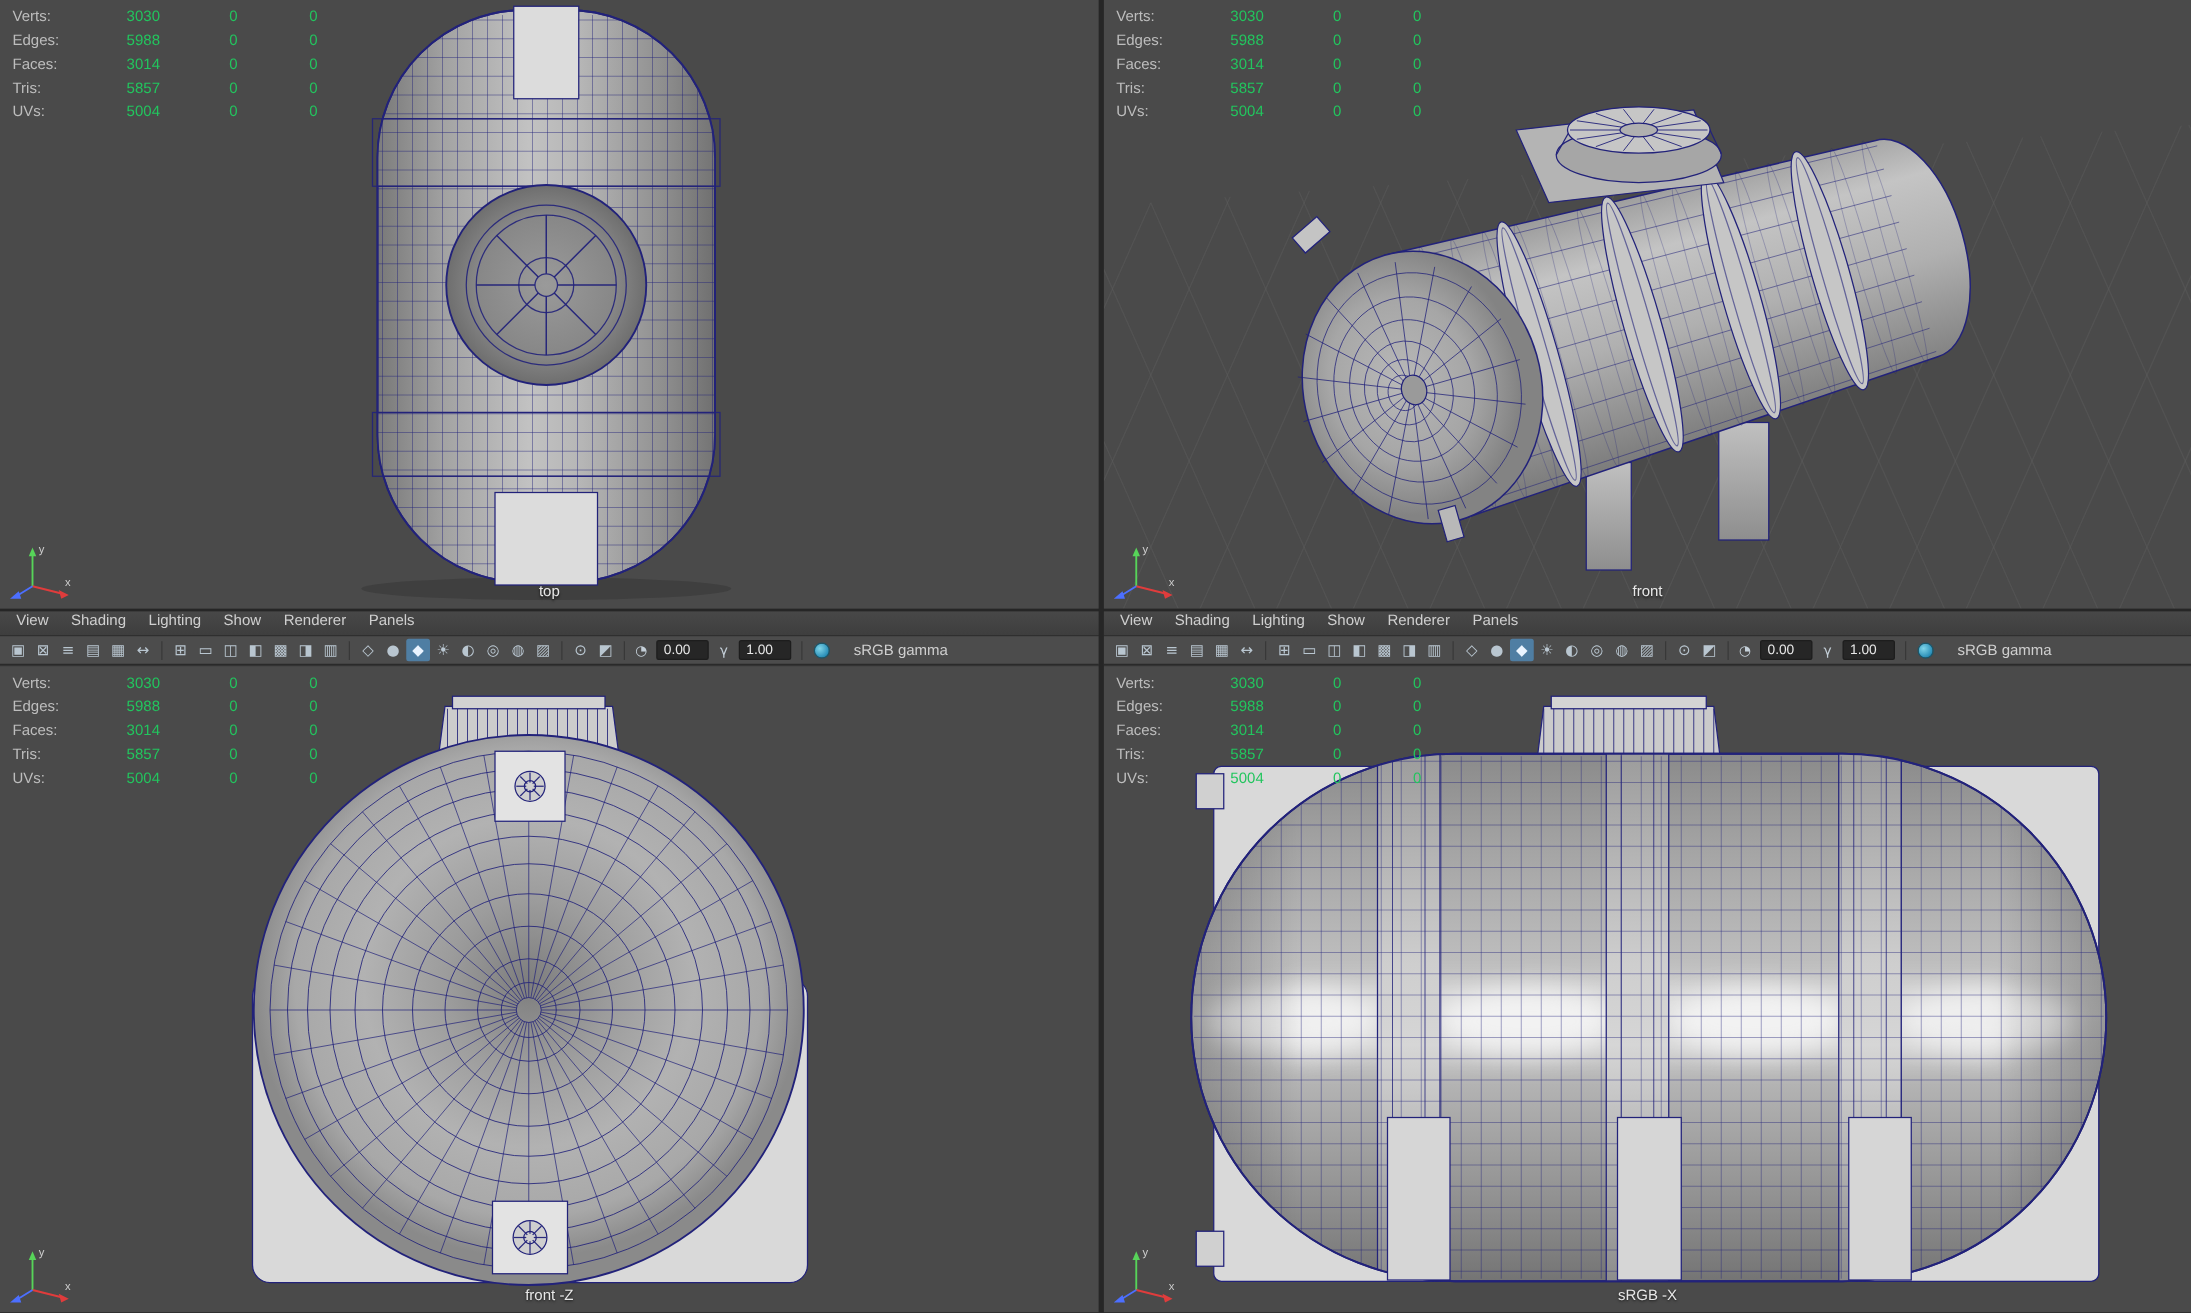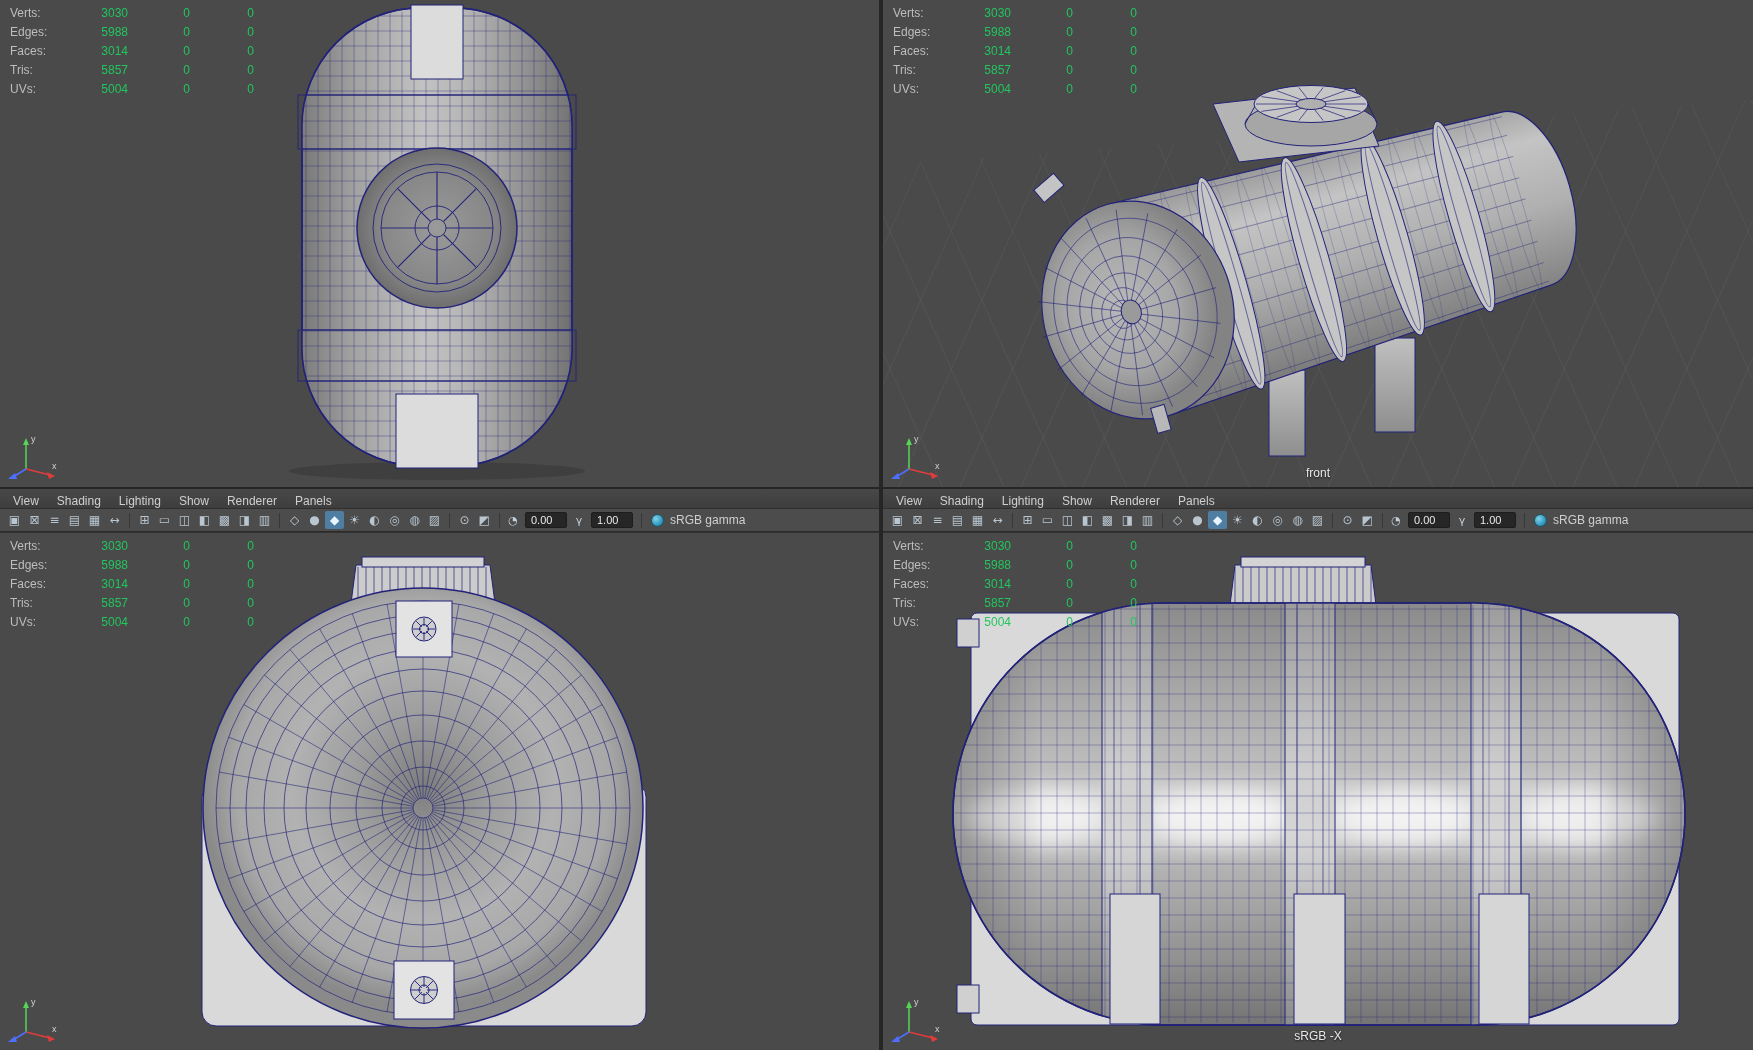--- a/index.html
+++ b/index.html
@@ -17,29 +17,29 @@
 .hl{width:62px;color:#bdbdbd}
 .hv{text-align:right;color:#22c55e}
 .v1{width:56px}.v2{width:62px}.v3{width:64px}
 .vp-label{position:absolute;bottom:7px;left:0;right:0;text-align:center;font-size:12px;color:#e8e8e8;text-shadow:0 1px 2px rgba(0,0,0,.7)}
 .axis{position:absolute;left:6px;bottom:6px}
 .divider-v{position:absolute;top:0;left:879px;width:4px;height:1050px;background:#262626}
 .divider-h{position:absolute;left:0;top:487px;width:1753px;height:2px;background:#262626}
 .panel-bars{position:absolute;top:489px;height:44px}
 .bars-left{left:0;width:879px}
 .bars-right{left:883px;width:870px}
-.menubar{display:flex;align-items:flex-end;height:20px;background:linear-gradient(#484848,#3e3e3e);border-bottom:1px solid #2f2f2f;padding-left:4px}
+.menubar{display:flex;align-items:flex-start;height:20px;background:linear-gradient(#484848,#3e3e3e);border-bottom:1px solid #2f2f2f;padding-left:4px}
 .menu-item{padding:0 9px;font-size:12px;color:#cfcfcf;cursor:default}
 .toolbar{display:flex;align-items:center;height:23px;background:#4c4c4c;border-bottom:1px solid #2a2a2a;padding-left:5px;gap:1px}
 .ticon{width:19px;height:18px;line-height:18px;text-align:center;font-size:12px;color:#b9c6d0;font-family:"DejaVu Sans",sans-serif;cursor:default}
 .ticon.active{color:#eaf4ff;background:#4f7ea3;border-radius:2px}
 .tsep{width:1px;height:15px;background:#383838;margin:0 4px}
 .ficon{width:16px;text-align:center;font-size:11px;color:#c4cfd8;font-family:"DejaVu Sans",sans-serif}
 .tfield{min-width:42px;height:16px;line-height:15px;background:#262626;border:1px solid #1d1d1d;border-radius:2px;color:#e8e8e8;font-size:11px;padding:0 5px;margin:16px 3px}
-.vt{display:flex;align-items:center;gap:6px;margin-left:4px}
+.vt{display:flex;align-items:center;gap:19px;margin-left:4px}
 .vt-icon{width:13px;height:13px;border-radius:50%;background:radial-gradient(circle at 35% 35%,#7fd4e8,#2a8fb8 70%,#19657f);border:1px solid #1c5568}
 .vt-label{font-size:12px;color:#cfcfcf}
 </style>
 </head>
 <body>
 
 <div class="app">
 
   <div class="viewport vp-tl">
     <svg class="canvas" width="879" height="487" viewBox="0 0 879 487">
@@ -181,20 +181,21 @@
     <svg class="axis" width="54" height="50" viewBox="0 0 54 50">
       <line x1="20" y1="38" x2="20" y2="12" stroke="#57d459" stroke-width="1.5"></line>
         <polygon points="20,7 17,14 23,14" fill="#57d459"></polygon>
       <line x1="20" y1="38" x2="44" y2="44" stroke="#e03c3c" stroke-width="1.5"></line>
         <polygon points="49,45 41,41 43,48" fill="#e03c3c"></polygon>
       <line x1="20" y1="38" x2="7" y2="46" stroke="#4c6fff" stroke-width="1.5"></line>
         <polygon points="2,48 9,42 11,48" fill="#4c6fff"></polygon>
       <text x="25" y="11" font-size="9" fill="#cfcfcf">y</text>
       <text x="46" y="38" font-size="9" fill="#cfcfcf">x</text>
     </svg>
+    <div class="vp-label">top</div>
   </div>
 
   <div class="viewport vp-tr">
     <svg class="canvas" width="870" height="487" viewBox="0 0 870 487">
       <defs>
         <linearGradient id="trBody" x1="0" y1="0" x2="0" y2="1">
           <stop offset="0" stop-color="#969696"></stop>
             <stop offset=".25" stop-color="#c4c4c4"></stop>
           <stop offset=".55" stop-color="#b0b0b0"></stop>
             <stop offset="1" stop-color="#787878"></stop>
@@ -686,20 +687,21 @@
     <svg class="axis" width="54" height="50" viewBox="0 0 54 50">
       <line x1="20" y1="38" x2="20" y2="12" stroke="#57d459" stroke-width="1.5"></line>
         <polygon points="20,7 17,14 23,14" fill="#57d459"></polygon>
       <line x1="20" y1="38" x2="44" y2="44" stroke="#e03c3c" stroke-width="1.5"></line>
         <polygon points="49,45 41,41 43,48" fill="#e03c3c"></polygon>
       <line x1="20" y1="38" x2="7" y2="46" stroke="#4c6fff" stroke-width="1.5"></line>
         <polygon points="2,48 9,42 11,48" fill="#4c6fff"></polygon>
       <text x="25" y="11" font-size="9" fill="#cfcfcf">y</text>
       <text x="46" y="38" font-size="9" fill="#cfcfcf">x</text>
     </svg>
+    <div class="vp-label">front -Z</div>
   </div>
 
   <div class="viewport vp-br">
     <svg class="canvas" width="870" height="517" viewBox="0 0 870 517">
       <defs>
         <linearGradient id="brBody" x1="0" y1="0" x2="0" y2="1">
           <stop offset="0" stop-color="#8a8a8a"></stop>
             <stop offset=".18" stop-color="#a4a4a4"></stop>
           <stop offset=".38" stop-color="#bcbcbc"></stop>
             <stop offset=".5" stop-color="#c4c4c4"></stop>

